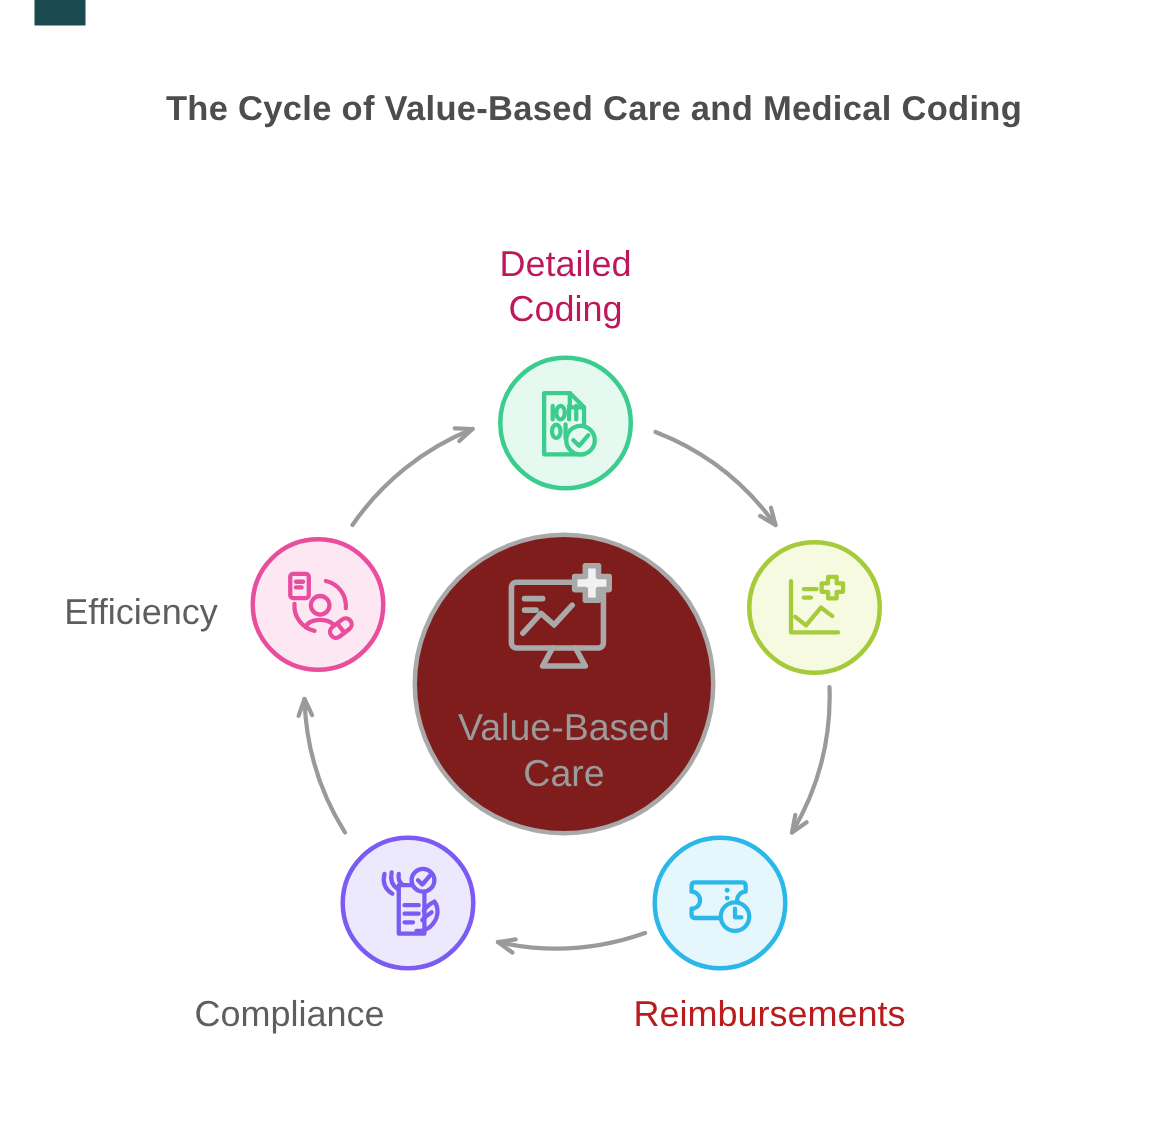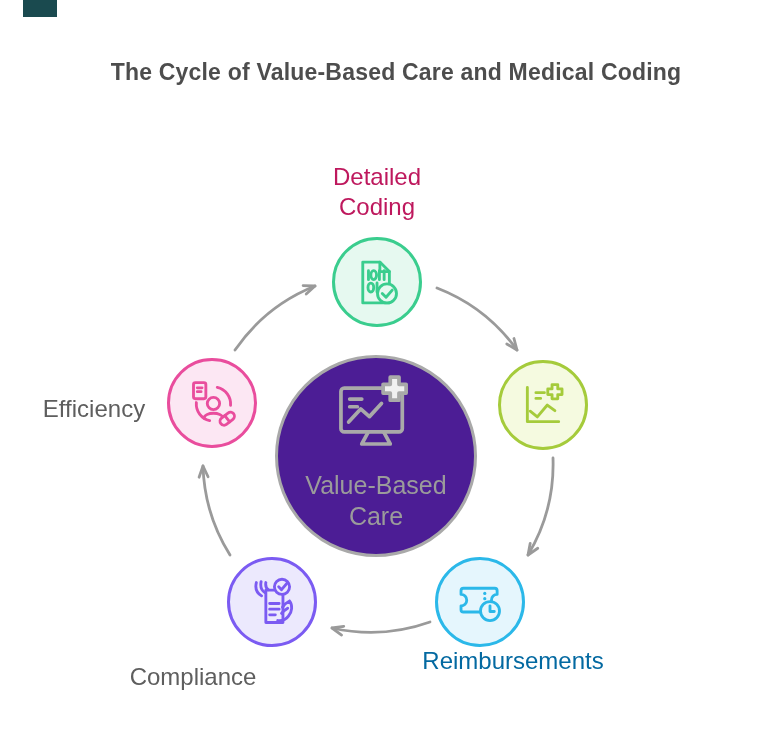--- a/index.html
+++ b/index.html
@@ -47,21 +47,21 @@
         <path d="M430,622 A177,177 0 0 1 332,628"></path>
         <path d="M-11,-4.5 L0,0 L-11,4.5" transform="translate(332,628) rotate(-166)"></path>
       </g>
       <g>
         <path d="M230,555 A177,177 0 0 1 203,466"></path>
         <path d="M-11,-4.5 L0,0 L-11,4.5" transform="translate(203,466) rotate(-93)"></path>
       </g>
     </g>
   </svg>
 
-  <div class="center-circle" style="border-color: rgb(169, 169, 169); background: #4c1d95;">
+  <div class="center-circle" style="border-color: rgb(169, 169, 169); background: #7f1d1d;">
     <svg viewBox="0 0 96 84">
       <g fill="none" stroke-width="3.4" stroke-linecap="round" stroke-linejoin="round" style="stroke: rgb(169, 169, 169);">
         <rect x="16" y="12" width="56" height="40" rx="3"></rect>
         <path d="M61,2 H69 V8.5 H75.5 V16.5 H69 V23 H61 V16.5 H54.5 V8.5 H61 Z" style="fill: rgb(241, 241, 241);"></path>
         <path d="M24,22 H35 M24,29 H31"></path>
         <path d="M23,43 L34,31 L42,38 L53,26"></path>
         <path d="M41,52 L35,63 H61 L55,52"></path>
       </g>
     </svg>
     <div class="center-label" style="color: rgb(155, 155, 155);">Value-Based
@@ -133,17 +133,17 @@
         <g transform="rotate(-38 45.5 46)">
           <rect x="37" y="41.8" width="17" height="8.4" rx="4.2" style="fill: rgb(252, 231, 243);"></rect>
           <path d="M45.5,41.8 V50.2"></path>
         </g>
       </g>
     </svg>
   </div>
 
   <div class="label" style="left: 277px; top: 162px; width: 200px; color: #be185d;">Detailed
 Coding</div>
-  <div class="label" style="left: 383px; top: 646px; width: 260px; color: #0369a1;">Reimbursements</div>
+  <div class="label" style="left: 383px; top: 662px; width: 260px; color: #b91c1c;">Reimbursements</div>
   <div class="label" style="left: 19px; top: 394px; width: 150px; color: rgb(94, 94, 94);">Efficiency</div>
   <div class="label" style="left: 83px; top: 662px; width: 220px; color: rgb(94, 94, 94);">Compliance</div>
 
 </div>
 
 </body></html>

